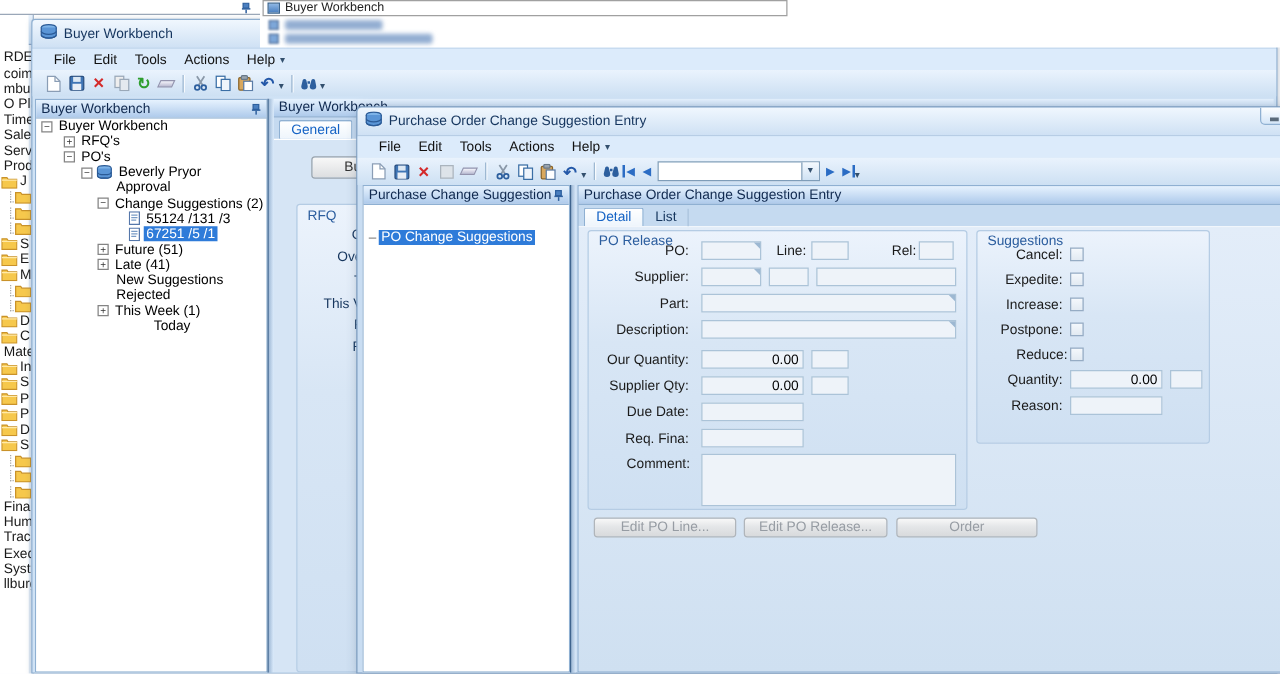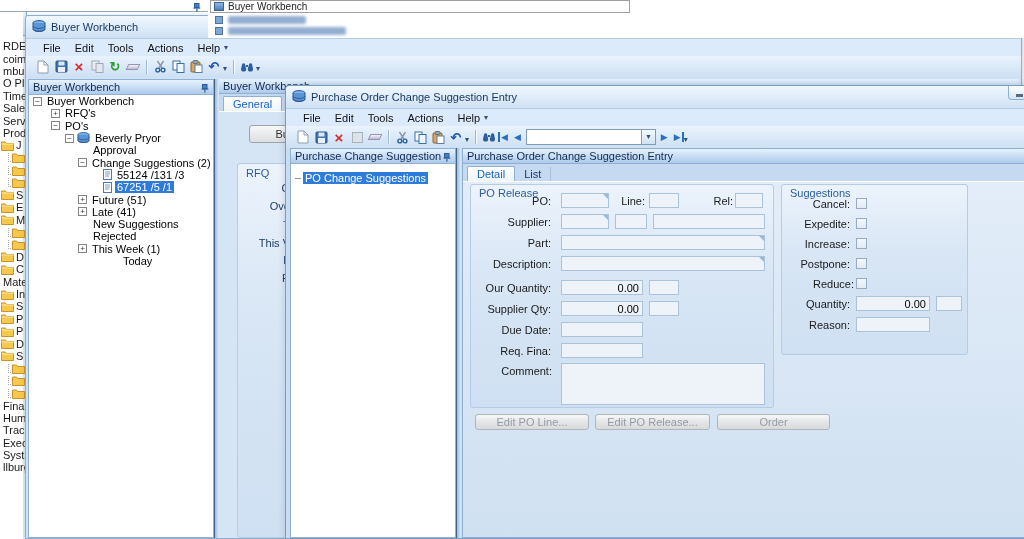--- a/index.html
+++ b/index.html
@@ -97,21 +97,21 @@
   .ctrl:last-child { width:28px; border-right:none; }
   .ctrl .mn { width:7px; height:3px; background:#5a6a7a; margin-top:5px; }
   .ctrl .mx { width:7px; height:6px; border:1px solid #5a6a7a; }
   .ctrl .cl { font-size:10px; font-weight:bold; }
   .combo { width:130px; height:16px; background:#fff; border:1px solid #7f9db9; display:flex; margin:0 2px; }
   .combo .cval { flex:1; }
   .combo .cbtn { width:14px; background:linear-gradient(#f4f9fe,#cfe2f4); border-left:1px solid #7f9db9;
     font-size:7px; color:#33506e; text-align:center; line-height:14px; }
   .dlg-left { position:absolute; left:4px; top:62px; width:166px; bottom:0; background:#fff; border:1px solid #8fb0d2; }
   .dlg-left .body { position:absolute; left:0; top:15px; right:0; bottom:0; background:#fff; }
-  .dlg-item { display:flex; align-items:center; margin-top:8px; }
+  .dlg-item { display:flex; align-items:center; margin-top:20px; }
   .dash { width:6px; height:1px; background:#909090; margin:0 2px 0 4px; }
   .dlg .vsplit { left:170px; top:62px; }
   .dlg-right { position:absolute; left:176px; top:62px; right:4px; bottom:0; border:1px solid #8fb0d2; background:#d5e3f3; }
   .dlg-content { position:absolute; left:0; top:33px; right:0; bottom:0;
     background:linear-gradient(#e3edf9,#cfe0f1); overflow:hidden; }
   .grp { position:absolute; }
   .rlabel { position:absolute; text-align:right; color:#1a1a1a; }
   .fld { position:absolute; height:15px; background:#eef3f9; border:1px solid #abc3d8; }
   .fld.num { text-align:right; padding:1px 3px 0 0; color:#000; }
   .lk::after { content:""; position:absolute; right:0; top:0; border-top:5px solid #9db8d2; border-left:5px solid transparent; }

